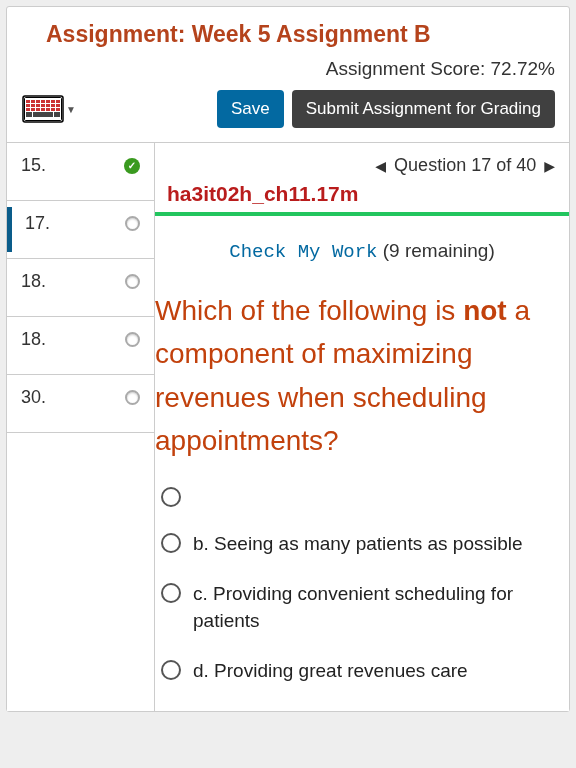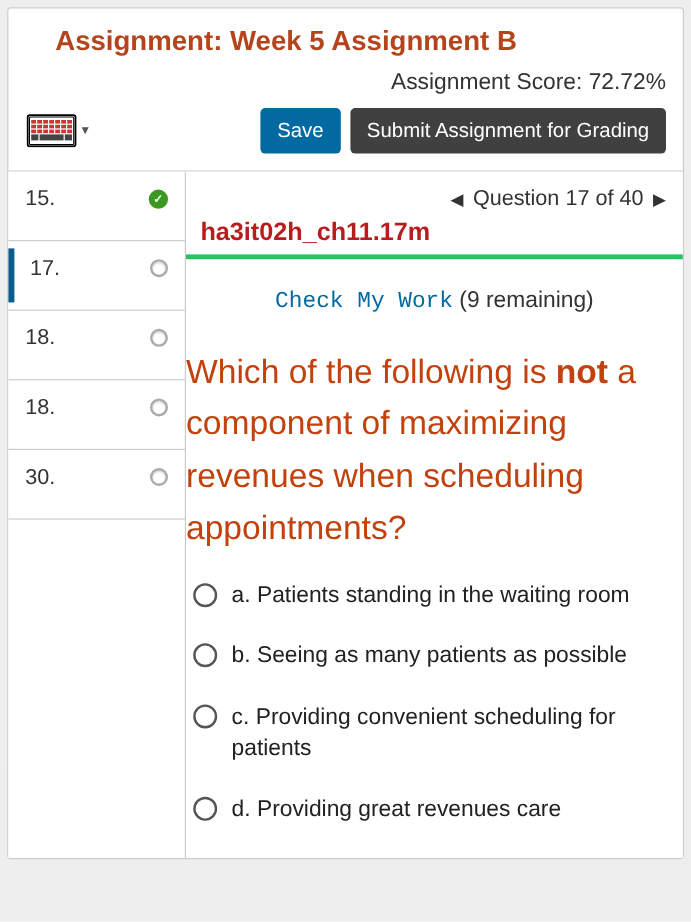--- a/index.html
+++ b/index.html
@@ -260,21 +260,20 @@
       <div class="qid">ha3it02h_ch11.17m</div>
       <div class="check-work">
         <span class="link">Check My Work</span><span> (9 remaining)</span>
       </div>
       <div class="question-text">
         <span>Which of the following is </span><span class="bold">not</span><span> a component of maximizing revenues when scheduling appointments?</span>
       </div>
       <div class="choices" id="choices">
           <div class="choice">
             <span class="radio"></span>
-            <span class="choice-text">a. Patients standing in the waiting room</span>
           </div>
           <div class="choice">
             <span class="radio"></span>
             <span class="choice-text">b. Seeing as many patients as possible</span>
           </div>
           <div class="choice">
             <span class="radio"></span>
             <span class="choice-text">c. Providing convenient scheduling for patients</span>
           </div>
           <div class="choice">

